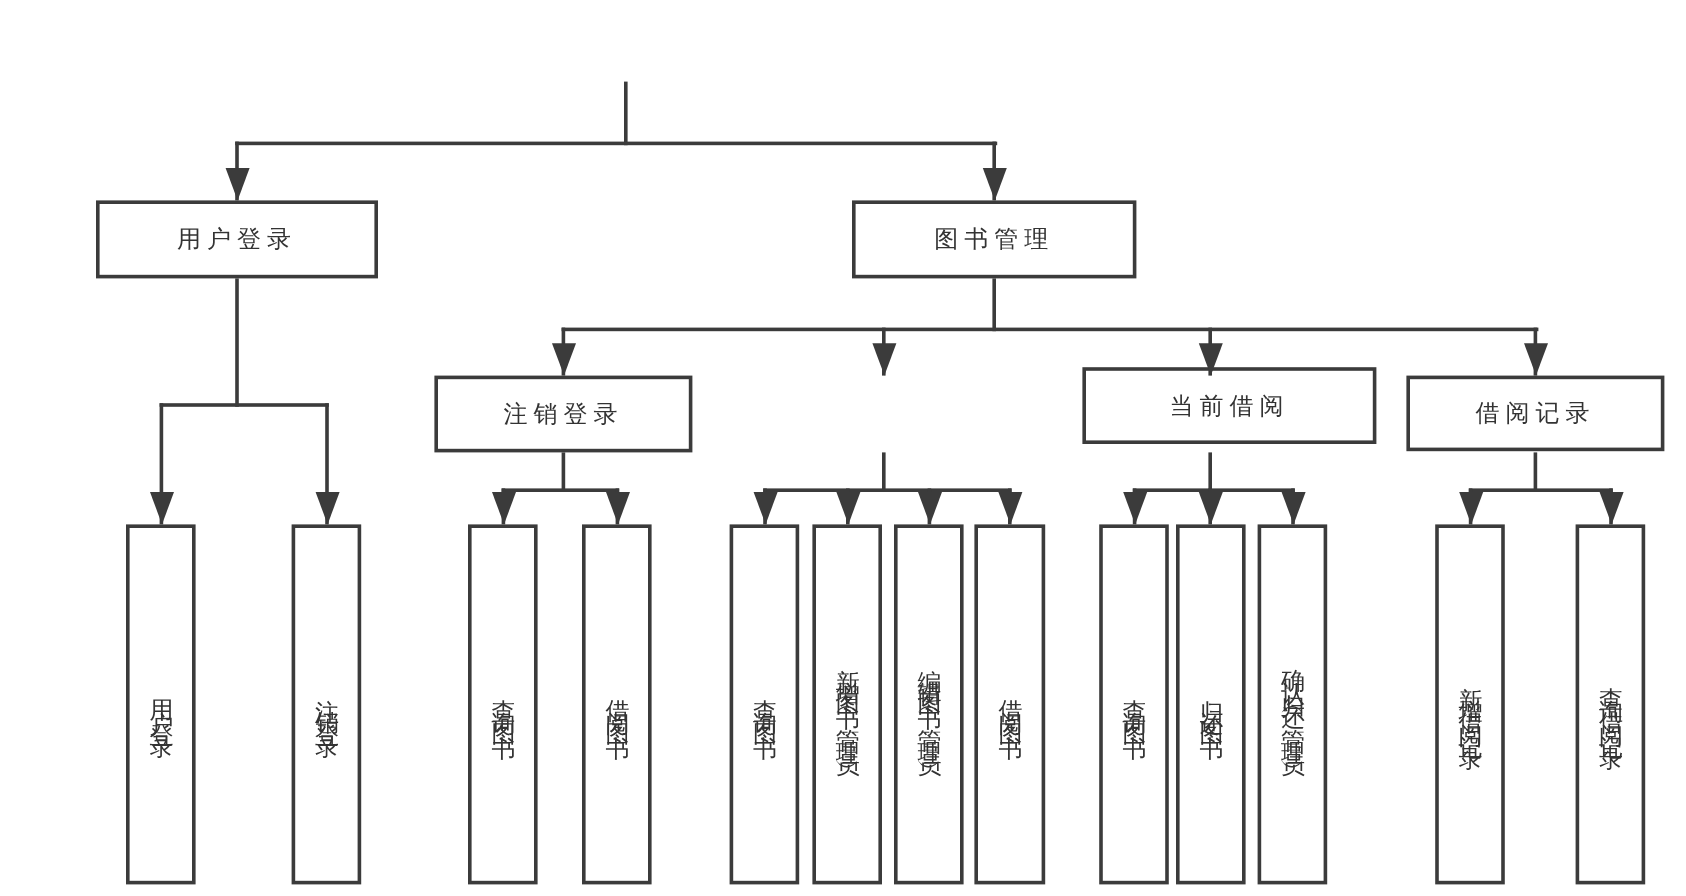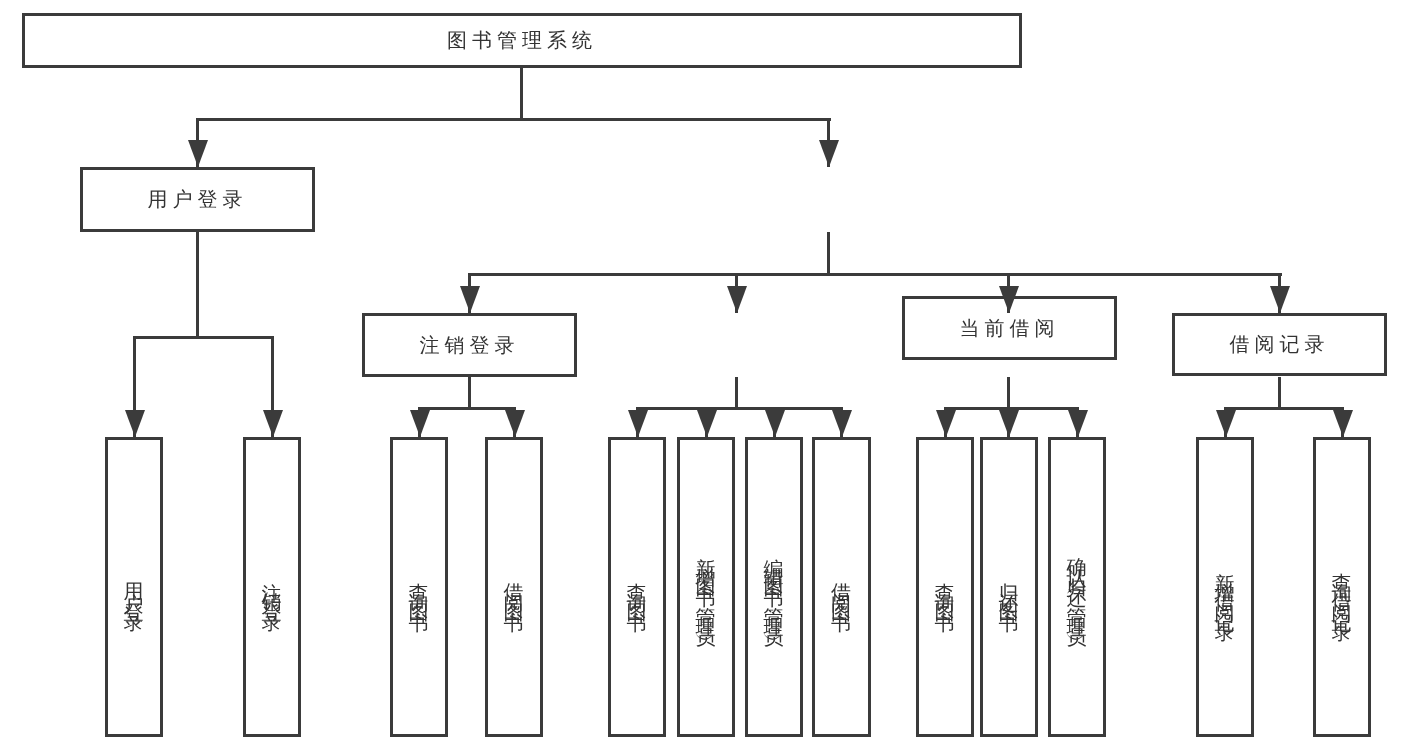--- a/index.html
+++ b/index.html
@@ -29,29 +29,29 @@
   .wm {
     position:absolute; right:6px; bottom:4px; font-size:19px;
     color:var(--watermark); letter-spacing:1px; white-space:nowrap;
   }
 </style>
 </head>
 <body>
 
 <div class="canvas">
 
-  <div class="nbox" style="left:22px;top:13px;width:1000px;height:55px;">图书管理系统</div>
 
   <div class="nbox" style="left:80px;top:167px;width:235px;height:65px;">用户登录</div>
 
+  <div class="nbox" style="left:710px;top:167px;width:237px;height:65px;">图书管理</div>
 
   <div class="nbox" style="left:362px;top:313px;width:215px;height:64px;">注销登录</div>
 
 
-  <div class="nbox" style="left:902px;top:296px;width:215px;height:64px;">当前借阅</div>
+  <div class="nbox" style="left:902px;top:306px;width:245px;height:64px;">当前借阅</div>
 
   <div class="nbox" style="left:1172px;top:313px;width:215px;height:63px;">借阅记录</div>
 
   <div class="leaf" style="left:105px;">
     <span>用户登录</span>
   </div>
   <div class="leaf" style="left:243px;">
     <span>注销登录</span>
   </div>
   <div class="leaf" style="left:390px;">

